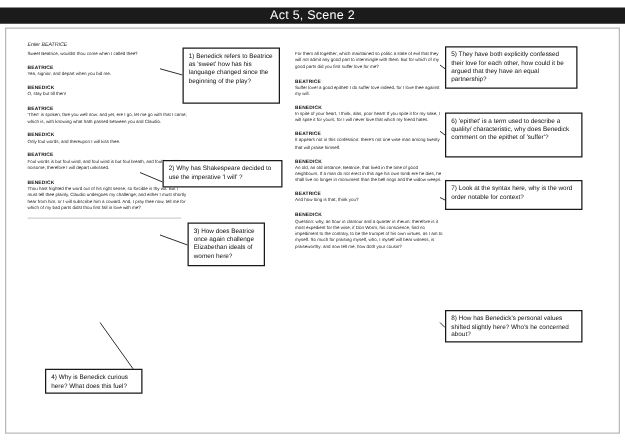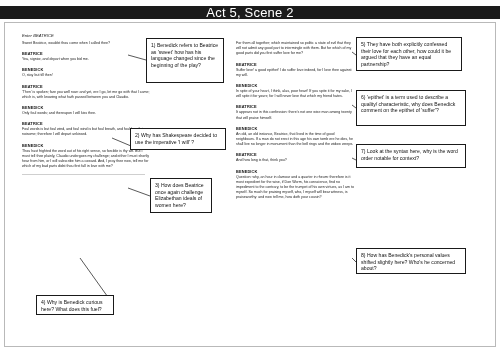--- a/index.html
+++ b/index.html
@@ -22,21 +22,21 @@
   }
   
   .title-bar {
     position: absolute;
     left: 0;
     top: 6px;
     width: 500px;
     height: 13px;
     background: #1b1b1b;
     color: #ffffff;
-    font-size: 13px;
+    font-size: 10px;
     line-height: 13px;
     text-align: center;
     letter-spacing: 0.2px;
   }
   
   .sheet {
     position: absolute;
     left: 4px;
     top: 22px;
     width: 492px;

